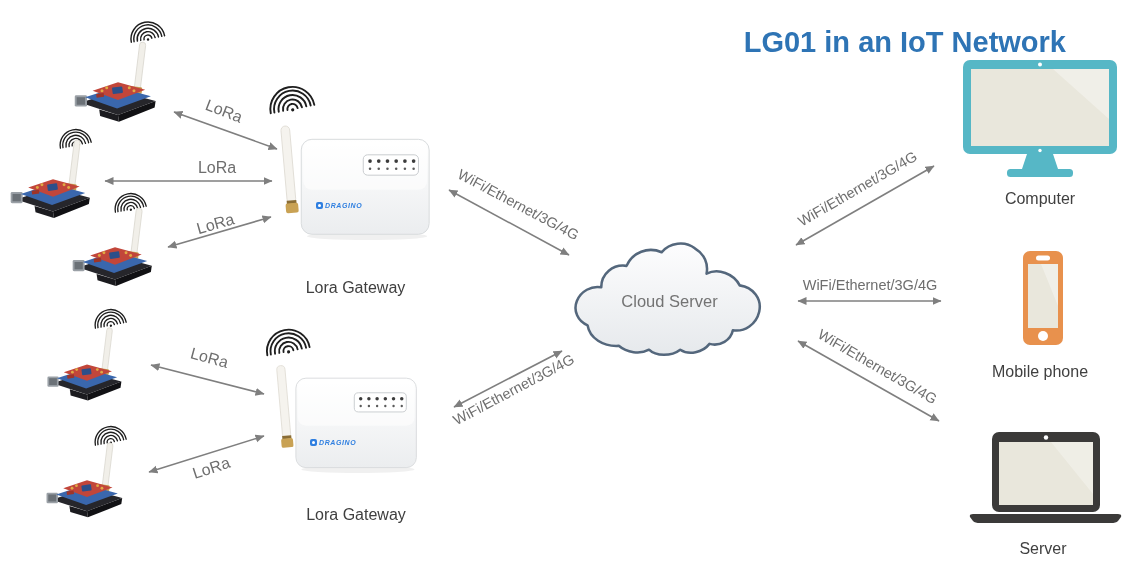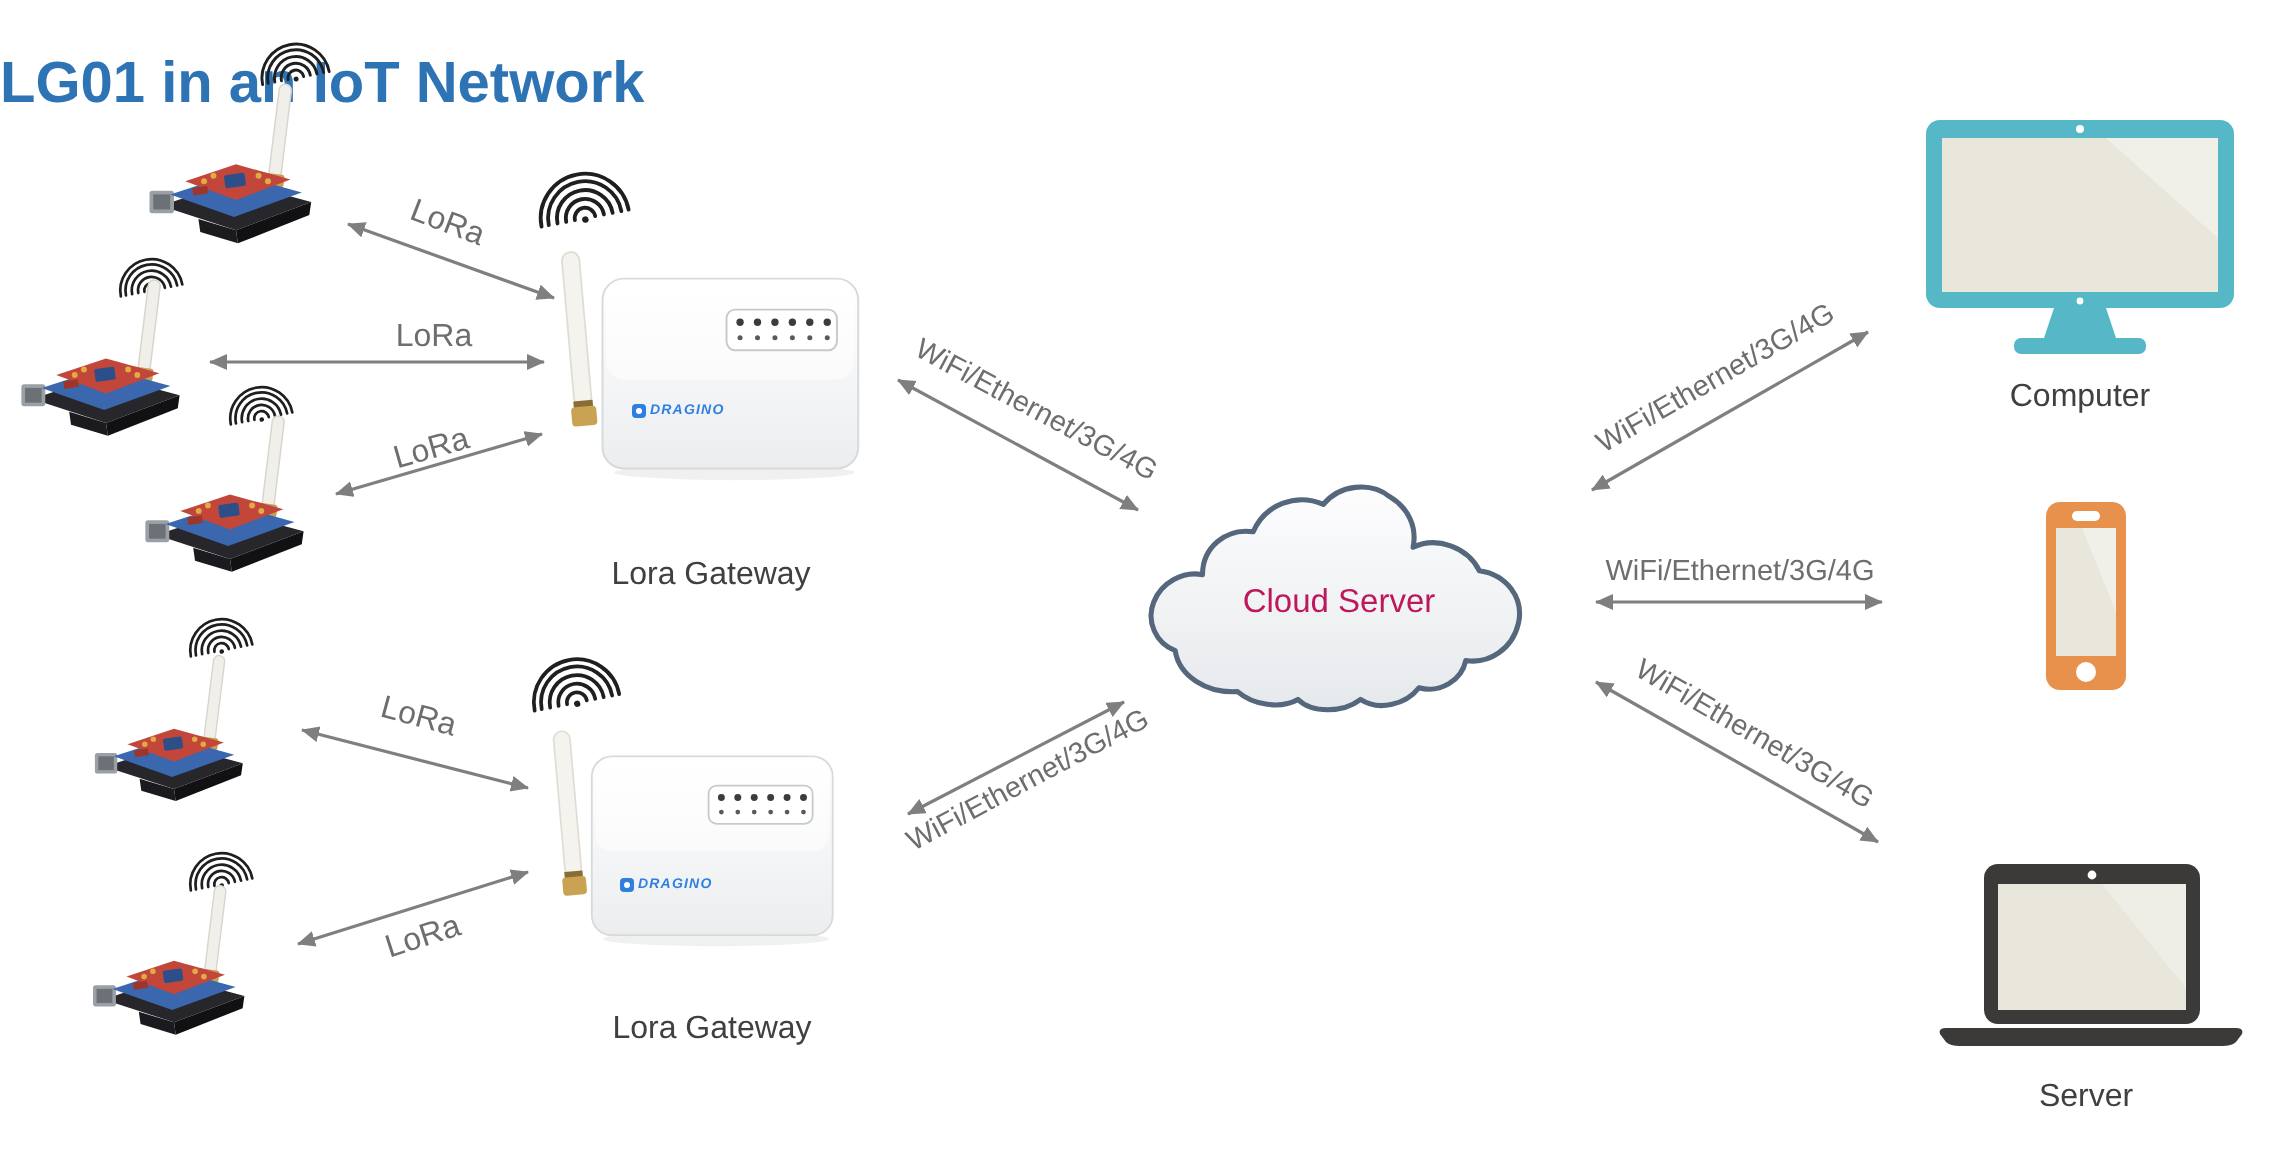--- a/index.html
+++ b/index.html
@@ -1,29 +1,29 @@
 <!DOCTYPE html>
 <html><head>
 <meta charset="utf-8">
 <style>
   html,body{margin:0;padding:0;background:#ffffff;}
   #canvas{position:relative;width:1135px;height:588px;background:#ffffff;overflow:hidden;
           font-family:"Liberation Sans",sans-serif;}
   .abs{position:absolute;}
-  #title{left:0;top:26px;width:1066px;text-align:left;
+  #title{left:0;top:26px;width:1066px;text-align:right;
          font-size:29px;font-weight:bold;color:#2E74B5;letter-spacing:0px;}
   .devlabel{font-size:16px;color:#404040;text-align:center;}
   .wifi{transform:rotate(-11deg);}
   .brand{display:flex;align-items:center;gap:2px;font-size:7px;font-weight:bold;
          font-style:italic;color:#2F7FE0;letter-spacing:0.6px;}
   .brand .dot{width:7px;height:7px;border-radius:2px;background:#2F7FE0;position:relative;}
   .brand .dot::after{content:"";position:absolute;left:2px;top:2px;width:3px;height:3px;
          border-radius:50%;background:#fff;}
   .cloudtext{left:0;top:0;width:100%;height:100%;display:flex;align-items:center;
-         justify-content:center;font-size:16.5px;color:#be185d;padding-top:2px;box-sizing:border-box;}
+         justify-content:center;font-size:16.5px;color:#737373;padding-top:2px;box-sizing:border-box;}
   svg{display:block;}
   #arrowlayer{left:0;top:0;pointer-events:none;}
   #arrowlayer text{font-family:"Liberation Sans",sans-serif;fill:#6e6e6e;}
   .lora-t{font-size:16px;}
   .wan-t{font-size:14.5px;}
 </style>
 </head>
 <body>
 
 <div id="canvas">
@@ -207,20 +207,21 @@
   </div>
 
   <svg class="abs" style="left:958px;top:55px;width:164px;height:125px">
       <use href="#sym-computer"></use>
     </svg>
   <div class="abs devlabel" style="left:958px;top:190px;width:164px">Computer</div>
 
   <svg class="abs" style="left:1019px;top:248px;width:48px;height:100px">
       <use href="#sym-phone"></use>
     </svg>
+  <div class="abs devlabel" style="left:960px;top:363px;width:160px">Mobile phone</div>
 
   <svg class="abs" style="left:965px;top:428px;width:160px;height:98px">
       <use href="#sym-laptop"></use>
     </svg>
   <div class="abs devlabel" style="left:963px;top:540px;width:160px">Server</div>
 
   <svg id="arrowlayer" class="abs" width="1135" height="588">
     <defs>
       <marker id="ah" markerWidth="11" markerHeight="10" refX="8.5" refY="4" orient="auto-start-reverse" markerUnits="userSpaceOnUse">
         <path d="M0,0 L9,4 L0,8 Z" fill="#7f7f7f"></path>

